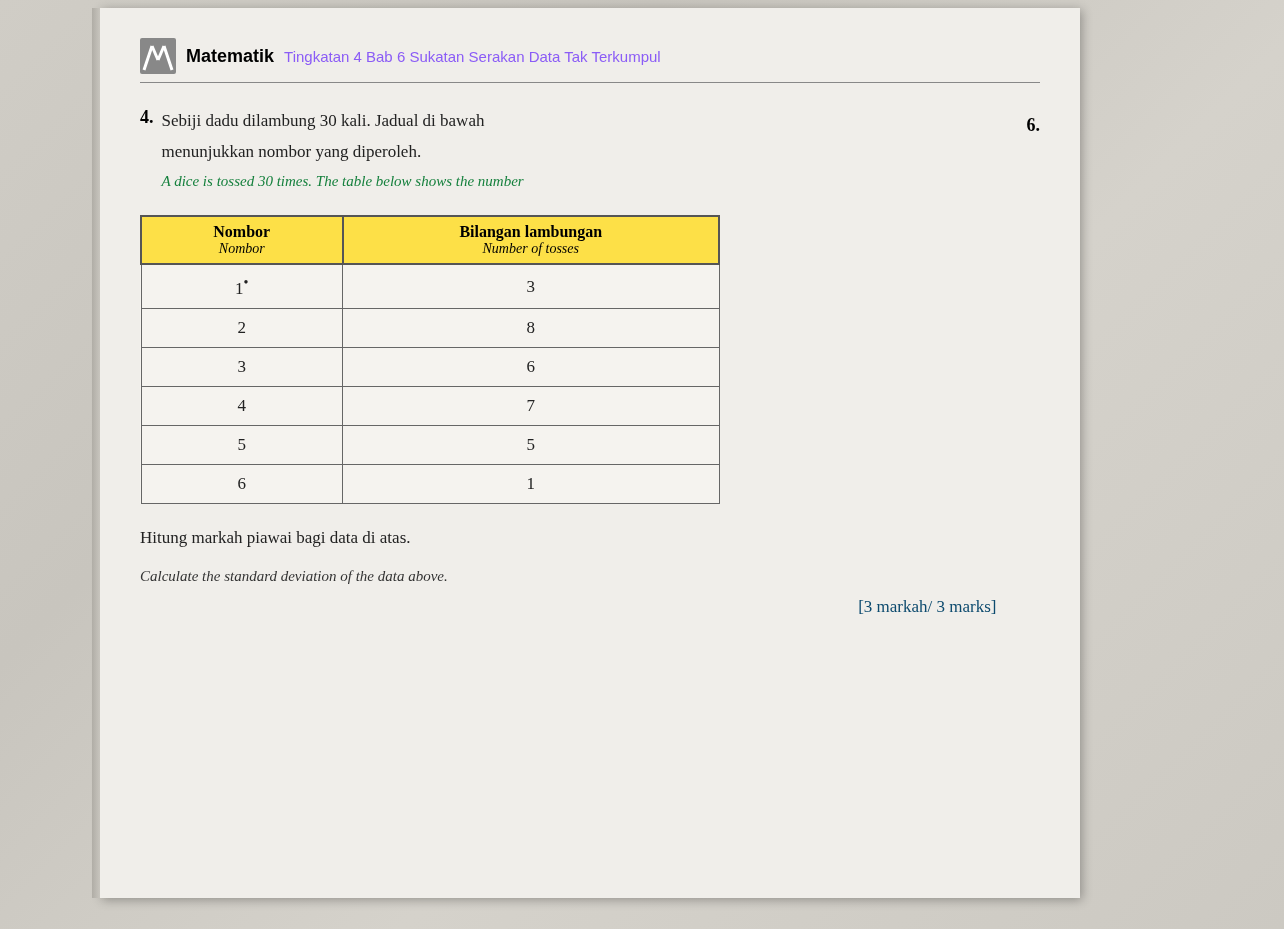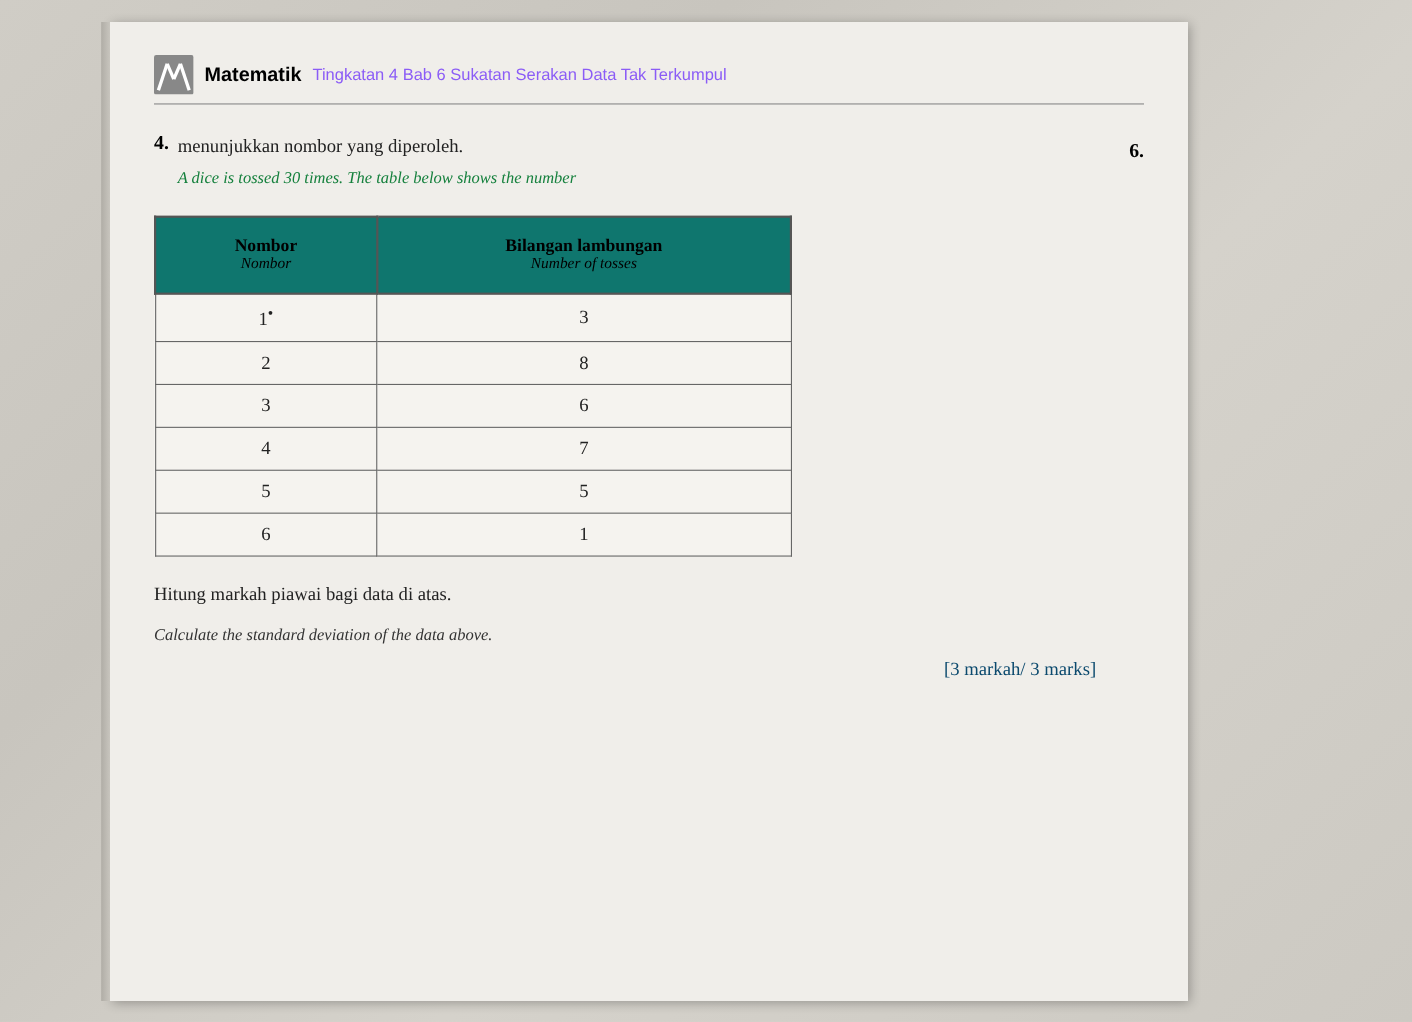--- a/index.html
+++ b/index.html
@@ -21,21 +21,21 @@
       position: absolute;
       top: 0;
       left: 0;
       width: 100%;
       height: 100%;
       background: linear-gradient(135deg, #d0cdc6 0%, #c8c5be 30%, #d5d2cb 60%, #ccc9c2 100%);
     }
 
     .paper {
       position: absolute;
-      top: 20px;
+      top: 8px;
       left: 100px;
       width: 980px;
       height: 890px;
       background-color: #f0eeea;
       box-shadow: 2px 2px 10px rgba(0,0,0,0.3);
       padding: 30px 40px;
     }
 
     
     .paper::before {
@@ -112,23 +112,23 @@
 
     table {
       border-collapse: collapse;
       width: 580px;
       margin-bottom: 24px;
       background-color: #f5f3ef;
     }
 
     th {
       border: 2px solid #555;
-      padding: 17px 20px;
+      padding: 6px 20px;
       text-align: center;
-      background-color: #0f766e;
+      background-color: #fde047;
       font-size: 16px;
       font-weight: bold;
     }
 
     th .malay {
       display: block;
       font-weight: bold;
       font-size: 16px;
     }
 
@@ -199,20 +199,21 @@
     <span class="header-subtitle">Tingkatan 4  Bab 6 Sukatan Serakan Data Tak Terkumpul</span>
   </div>
 
   <div class="question-row">
     <div class="question-content">
 
       <div class="question-block">
         <div style="display:flex; align-items: flex-start; margin-bottom: 6px;">
           <span class="question-number">4.</span>
           <div>
+            <div class="question-text-malay">Sebiji dadu dilambung 30 kali. Jadual di bawah</div>
             <div class="question-text-malay">menunjukkan nombor yang diperoleh.</div>
             <div class="question-text-english">A dice is tossed 30 times. The table below shows the number</div>
           </div>
         </div>
 
         <table>
           <thead>
             <tr>
               <th>
                 <span class="malay">Nombor</span>

